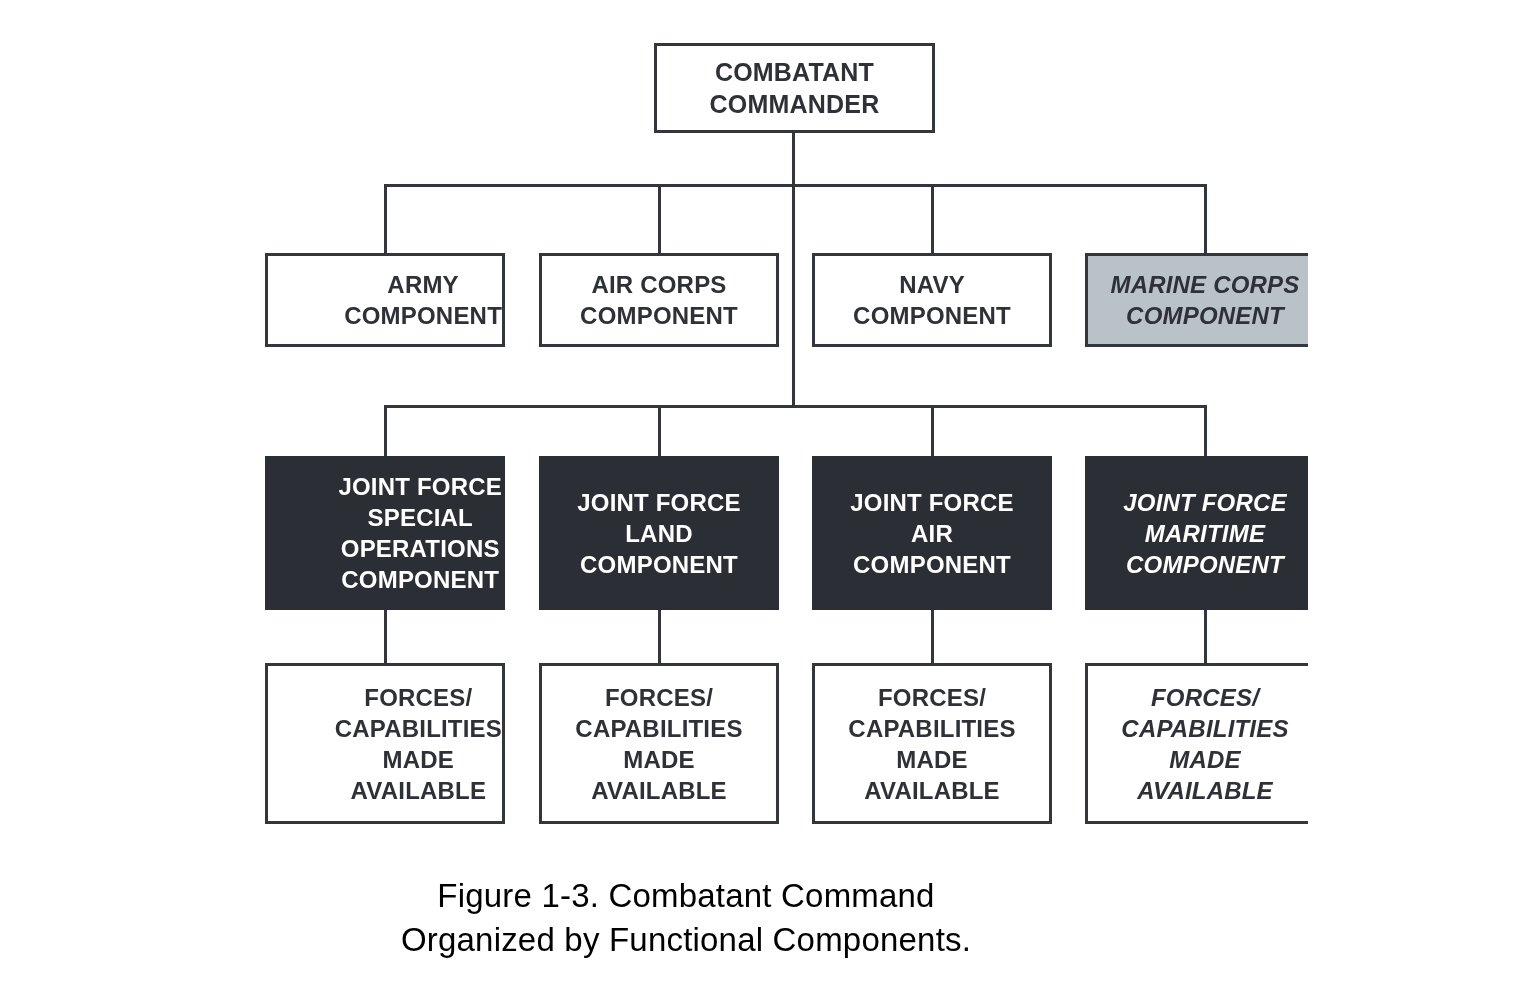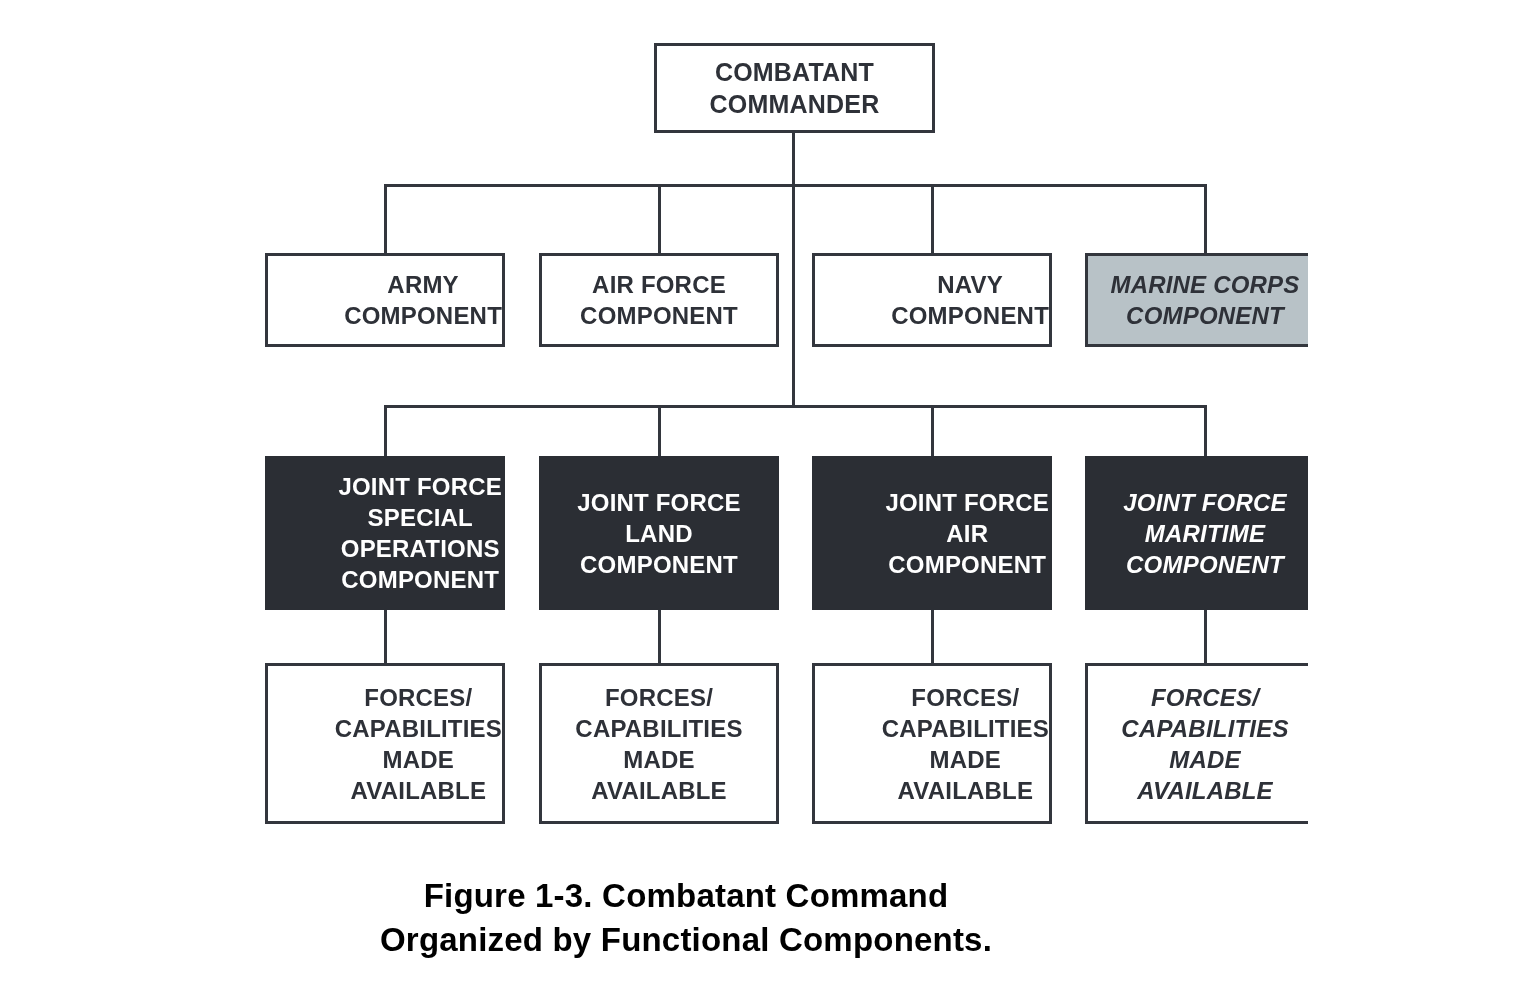--- a/index.html
+++ b/index.html
@@ -32,21 +32,21 @@
     font-size: 24px;
     line-height: 31px;
     letter-spacing: 0.2px;
   }
   .root-box {
     left: 654px; top: 43px; width: 281px; height: 90px;
   }
   .root-box .lbl { font-size: 25px; line-height: 32px; }
   .col0 { left: 265px; justify-content: flex-end; }
   .col1 { left: 539px; }
-  .col2 { left: 812px; justify-content: flex-end; }
+  .col2 { left: 812px; }
   .col3 { left: 1085px; font-style: italic; }
   .tier2 { top: 253px; width: 240px; height: 94px; }
   .tier3 { top: 456px; width: 240px; height: 154px; }
   .tier4 { top: 663px; width: 240px; height: 161px; }
   .dark {
     background: var(--dark-box-fill, #2b2e34);
     border-color: var(--dark-box-fill, #2b2e34);
   }
   .dark .lbl { color: var(--dark-box-text, #ffffff); }
   .highlighted { background: var(--marine-box-fill, #b8c2c7); }
@@ -70,21 +70,21 @@
   .vx0 { left: 384px; }
   .vx1 { left: 658px; }
   .vx2 { left: 931px; }
   .vx3 { left: 1204px; }
   .caption {
     position: absolute;
     left: 64px;
     right: 0;
     top: 874px;
     text-align: center;
-    font-weight: bold;
+    font-weight: normal;
     font-size: 33px;
     line-height: 44px;
     color: var(--caption-text, #000000);
     white-space: pre-line;
     letter-spacing: 0.2px;
   }
 </style>
 </head>
 <body>
 
@@ -109,21 +109,21 @@
   <div class="box root-box">
     <span class="lbl">COMBATANT
 COMMANDER</span>
   </div>
 
   <div class="box tier2 col0">
     <span class="lbl">ARMY
 COMPONENT</span>
   </div>
   <div class="box tier2 col1">
-    <span class="lbl">AIR FORCE
+    <span class="lbl">AIR CORPS
 COMPONENT</span>
   </div>
   <div class="box tier2 col2">
     <span class="lbl">NAVY
 COMPONENT</span>
   </div>
   <div class="box tier2 col3 highlighted">
     <span class="lbl">MARINE CORPS
 COMPONENT</span>
   </div>

